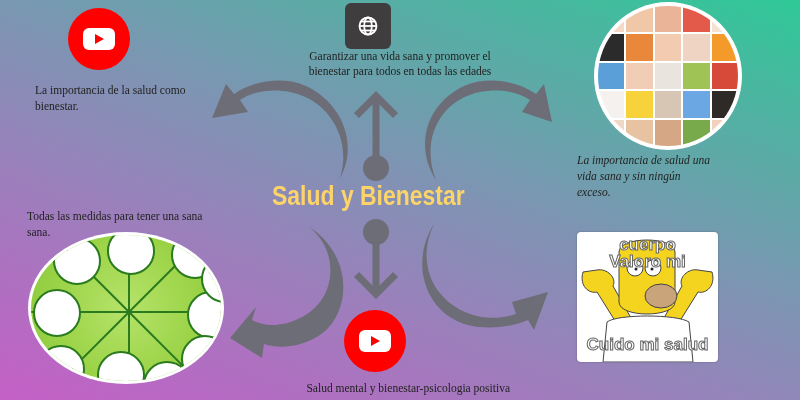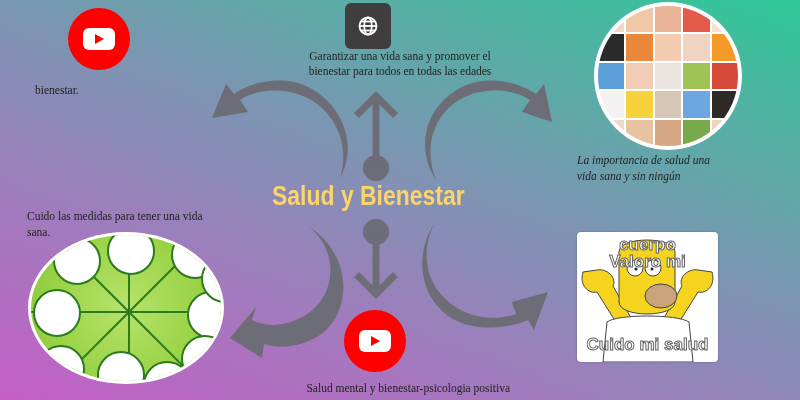--- a/index.html
+++ b/index.html
@@ -106,20 +106,21 @@
 </div>
 <div class="abs txt" style="left:265px;top:49px;width:270px;text-align:center;font-size:11.5px;line-height:15px;">
   <div>Garantizar una vida sana y promover el</div>
   <div>bienestar para todos en todas las edades</div>
 </div>
 
 <div class="yt" style="left:68px;top:8px;">
   <div class="play"></div>
 </div>
 <div class="abs txt" style="left:35px;top:82px;width:200px;">
+  <div>La importancia de la salud como</div>
   <div>bienestar.</div>
 </div>
 
 <div class="collage">
   <div class="tiles">
     <div class="tile" style="background:#f3d9c6"></div>
     <div class="tile" style="background:#f0c8a8"></div>
     <div class="tile" style="background:#e9b497"></div>
     <div class="tile" style="background:#e35a4a"></div>
     <div class="tile" style="background:#f6e2d3"></div>
@@ -141,26 +142,27 @@
     <div class="tile" style="background:#efd8c6"></div>
     <div class="tile" style="background:#e7c3a2"></div>
     <div class="tile" style="background:#d6a784"></div>
     <div class="tile" style="background:#78a94a"></div>
     <div class="tile" style="background:#f1d1bd"></div>
   </div>
 </div>
 <div class="abs txt" style="left:577px;top:152px;width:180px;font-style:italic;">
   <div>La importancia de salud una</div>
   <div>vida sana y sin ningún</div>
+  <div>exceso.</div>
 </div>
 
 <div class="title">Salud y Bienestar</div>
 
 <div class="abs txt" style="left:27px;top:208px;width:220px;">
-  <div>Cuido las medidas para tener una vida</div>
+  <div>Todas las medidas para tener una sana</div>
   <div>sana.</div>
 </div>
 <div class="ods">
   <div class="inner">
     <div class="line" style="left:98px;top:76px;width:90px;transform:rotate(-90deg);"></div>
     <div class="line" style="left:98px;top:76px;width:110px;transform:rotate(0deg);"></div>
     <div class="line" style="left:0px;top:76px;width:98px;"></div>
     <div class="line" style="left:98px;top:76px;width:90px;transform:rotate(-45deg);"></div>
     <div class="line" style="left:98px;top:76px;width:90px;transform:rotate(-135deg);"></div>
     <div class="line" style="left:98px;top:76px;width:90px;transform:rotate(45deg);"></div>

